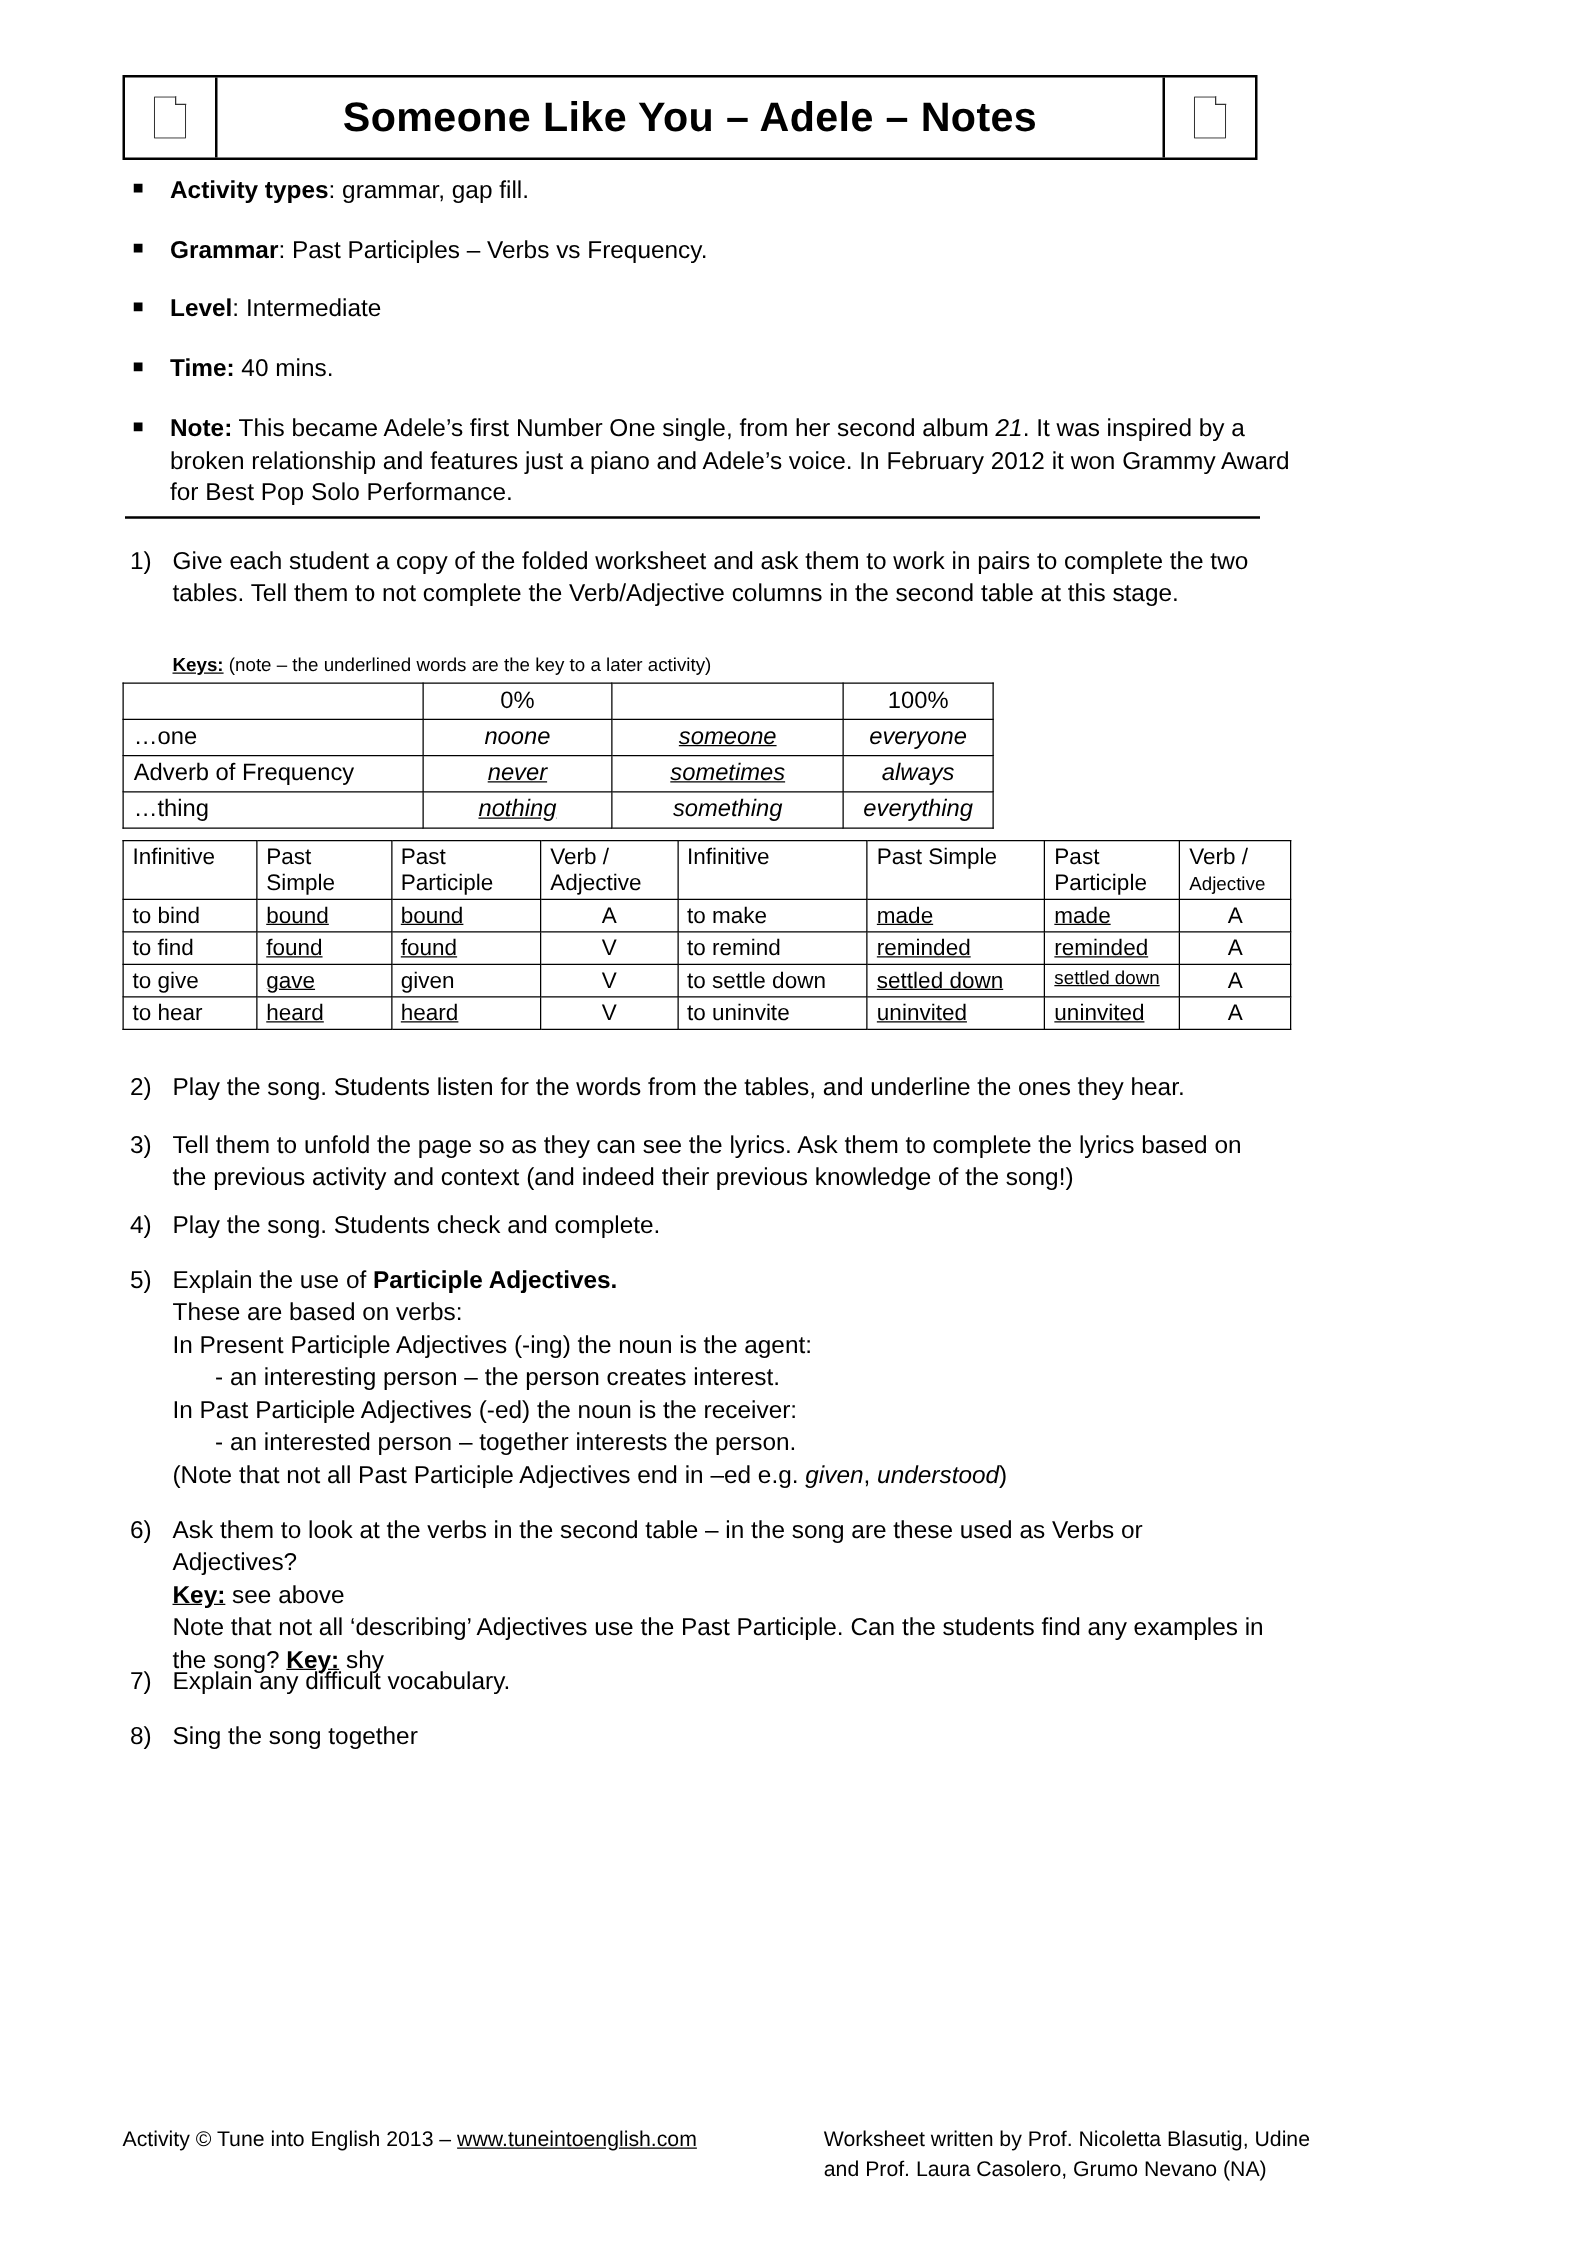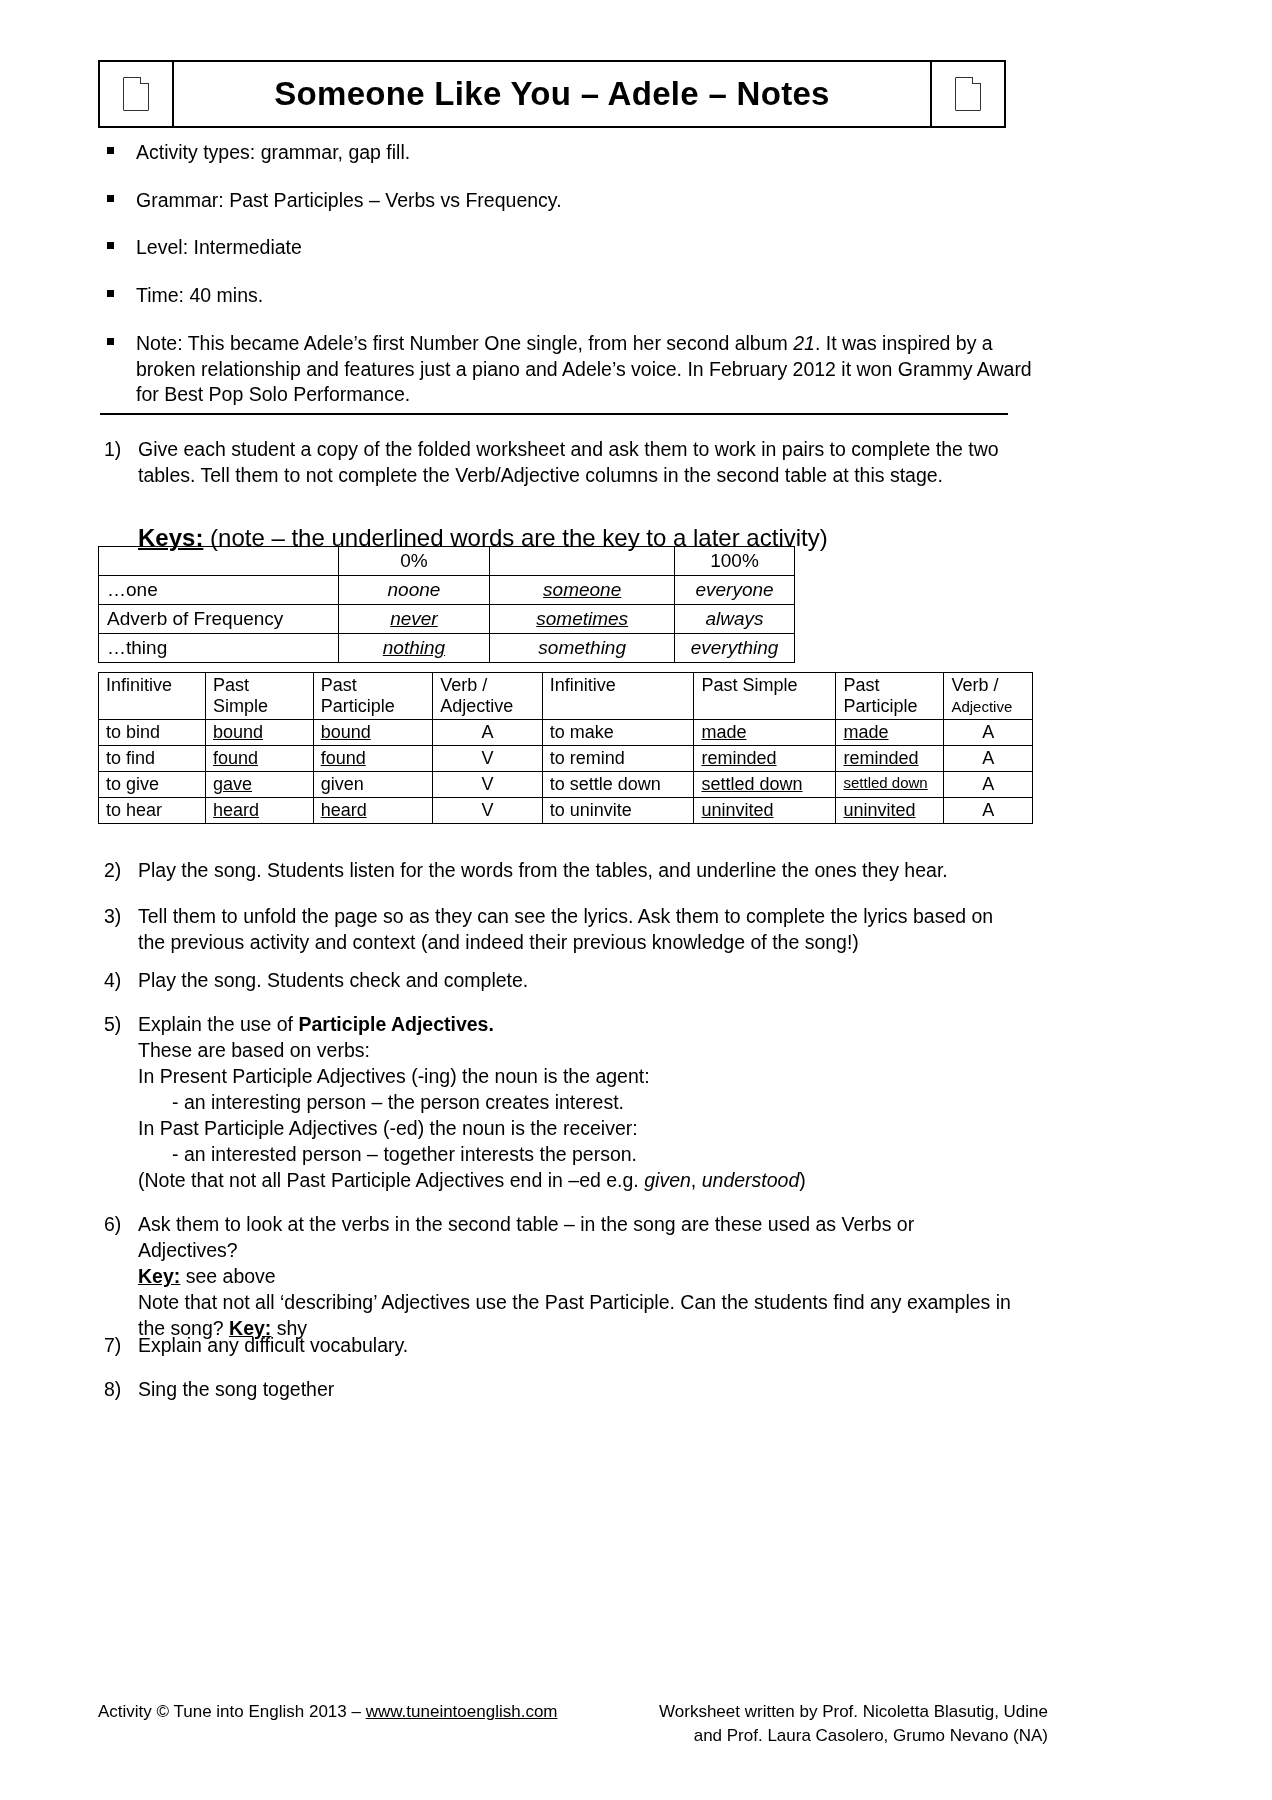--- a/index.html
+++ b/index.html
@@ -97,21 +97,21 @@
     flex: 0 0 38px;
     padding-left: 9px;
     padding-top: 7px;
   }
   .meta-bullet span {
     display: block;
     width: 7px; height: 7px;
     background: #000;
   }
   .meta-body { flex: 1; }
-  .meta-body b { font-weight: normal; margin-top: 39px; }
+  .meta-body b { font-weight: bold; margin-top: 39px; }
   .meta-body i { font-style: italic; }
 
   
   .hr-main {
     position: absolute;
     left: 100px;
     top: 413px;
     width: 908px;
     height: 0;
     border-top: 2px solid #000;
@@ -136,21 +136,21 @@
   .u { text-decoration: underline; }
   .ub { font-weight: bold; text-decoration: underline; }
 
   .indent1 { padding-left: 34px; display: block; }
 
   
   .keys-head {
     position: absolute;
     left: 138px;
     top: 524px;
-    font-size: 24px;
+    font-size: 15px;
   }
 
   
   table.tbl {
     border-collapse: collapse;
     position: absolute;
     font-size: 19px;
   }
   table.tbl td, table.tbl th {
     border: 1.6px solid #000;
@@ -185,21 +185,21 @@
     position: absolute;
     left: 98px;
     top: 1700px;
     width: 950px;
     display: flex;
     justify-content: space-between;
     font-size: 17px;
     line-height: 1.42;
   }
   .footer .left { text-align: left; }
-  .footer .right { text-align: right; }
+  .footer .right { }
   .footer a { color: #000; text-decoration: underline; }
 </style>
 </head>
 <body>
 
 <div class="page">
 
   <div class="title-wrap">
     <div class="title-icon-cell">
       <span class="doc-glyph">

